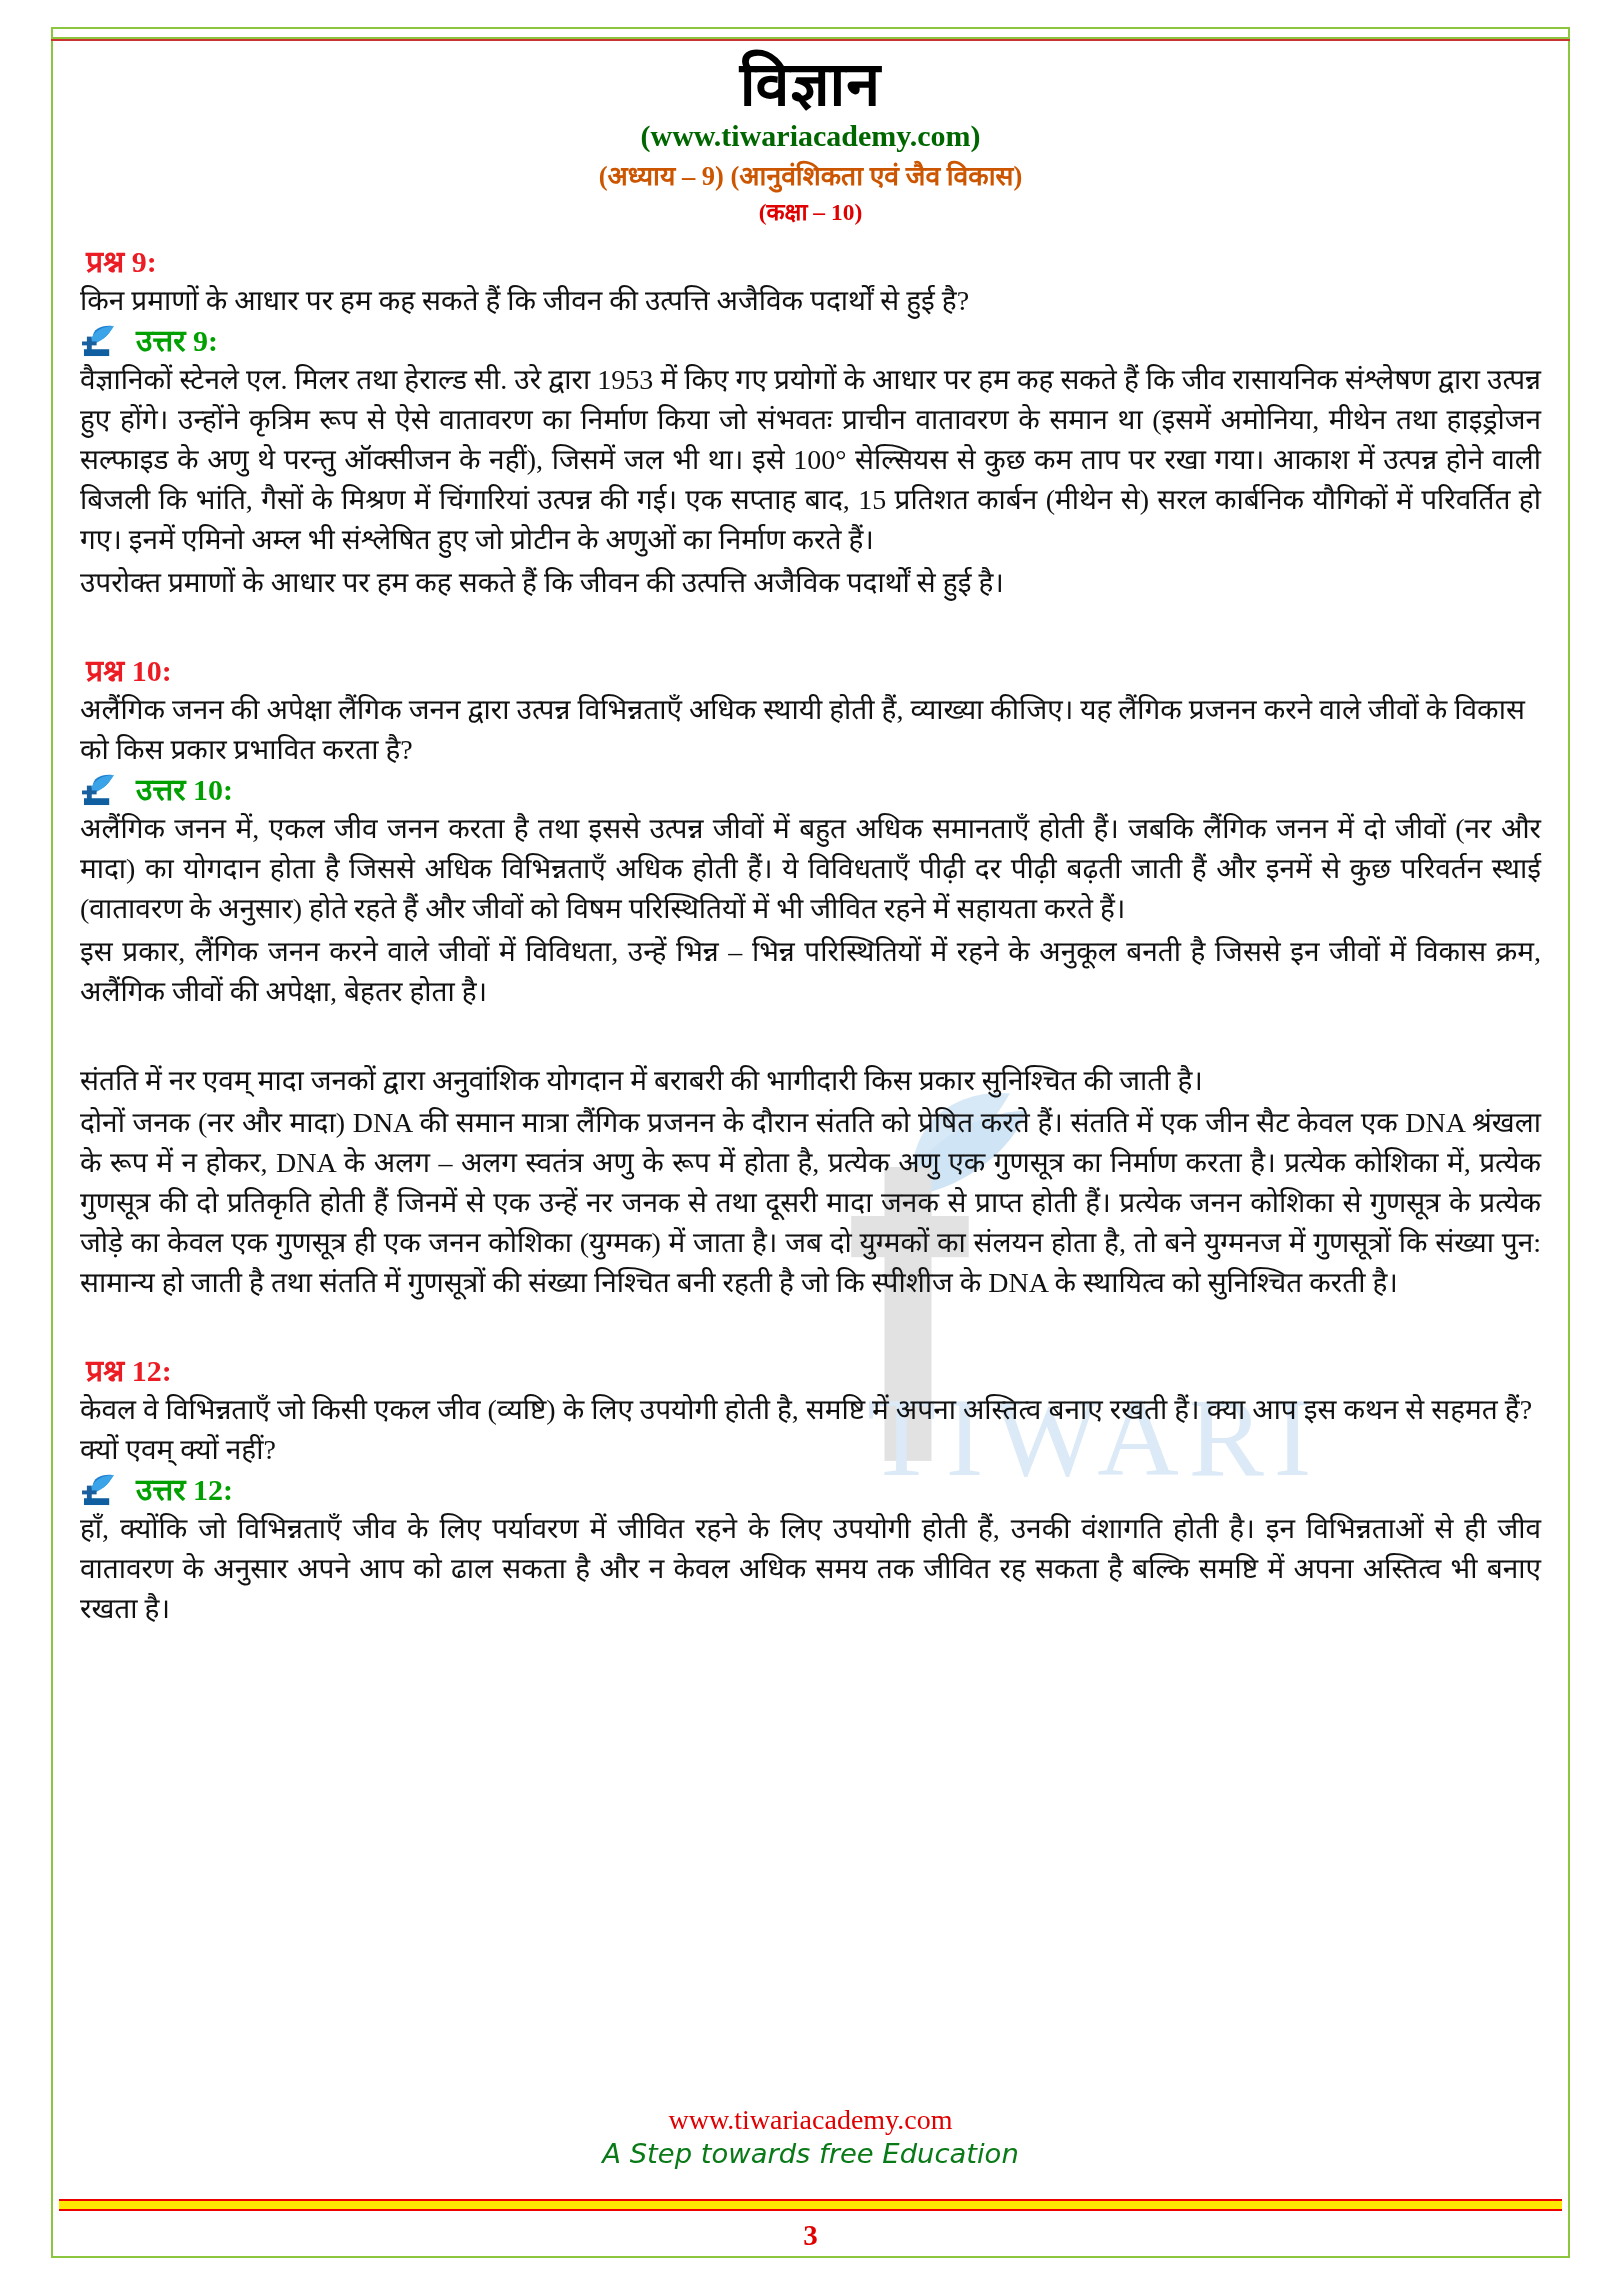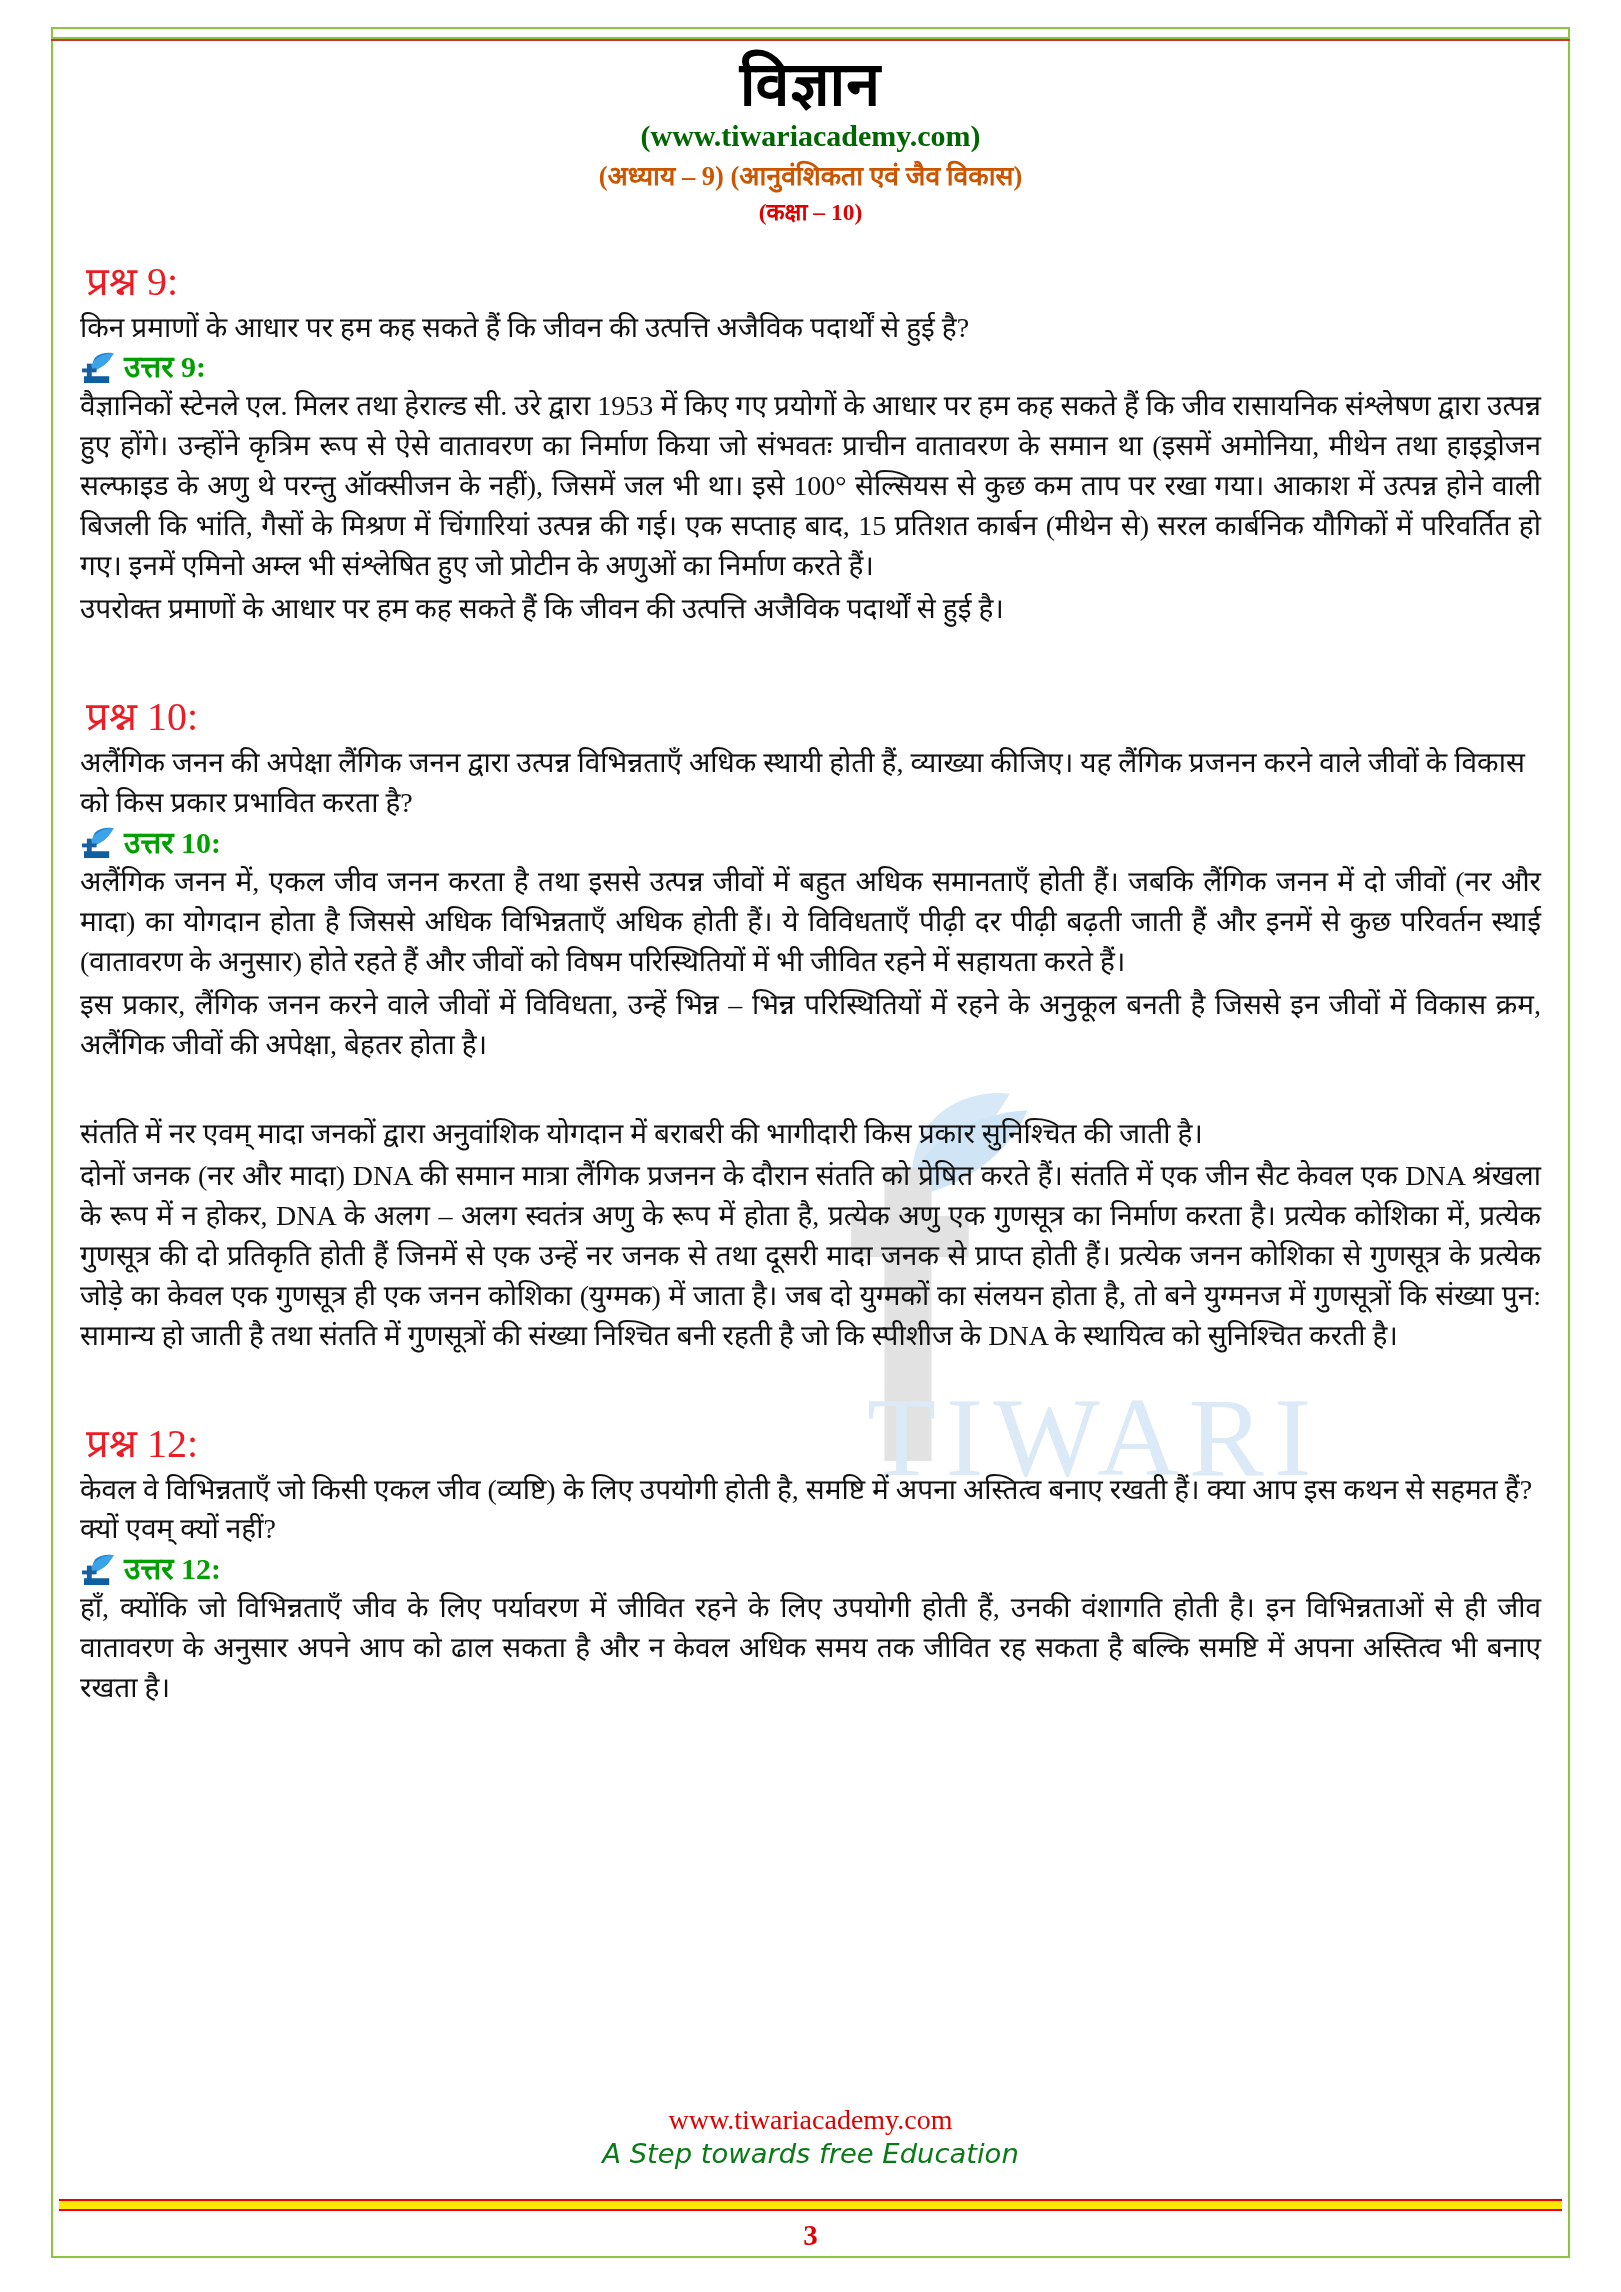--- a/index.html
+++ b/index.html
@@ -102,37 +102,37 @@
     margin: 0 0 5.9px 0;
   }
 
   
   .body {
     padding: 9.8px 29px 0 29px;
   }
   .qa-block { margin-bottom: 5.9px; }
   .q-label {
     color: #ec1c24;
-    font-weight: 400;
-    font-size: 40px;
-    margin: 14px 0 1px 0;
+    font-weight: 700;
+    font-size: 30px;
+    margin: 0 0 1px 0;
     line-height: 1.25;
     padding-left: 5.9px;
   }
   .q-text {
     color: #111111;
     font-size: 28px;
     line-height: 1.42;
     margin: 0 0 2px 0;
     text-align: left;
   }
   .a-label-row {
     display: flex;
     align-items: center;
-    gap: 5px;
+    gap: 17px;
     margin: 2px 0 1px 0;
   }
   .a-label {
     color: #00a000;
     font-weight: 700;
     font-size: 30px;
     line-height: 1.2;
   }
   .leaf-logo {
     width: 39px;

